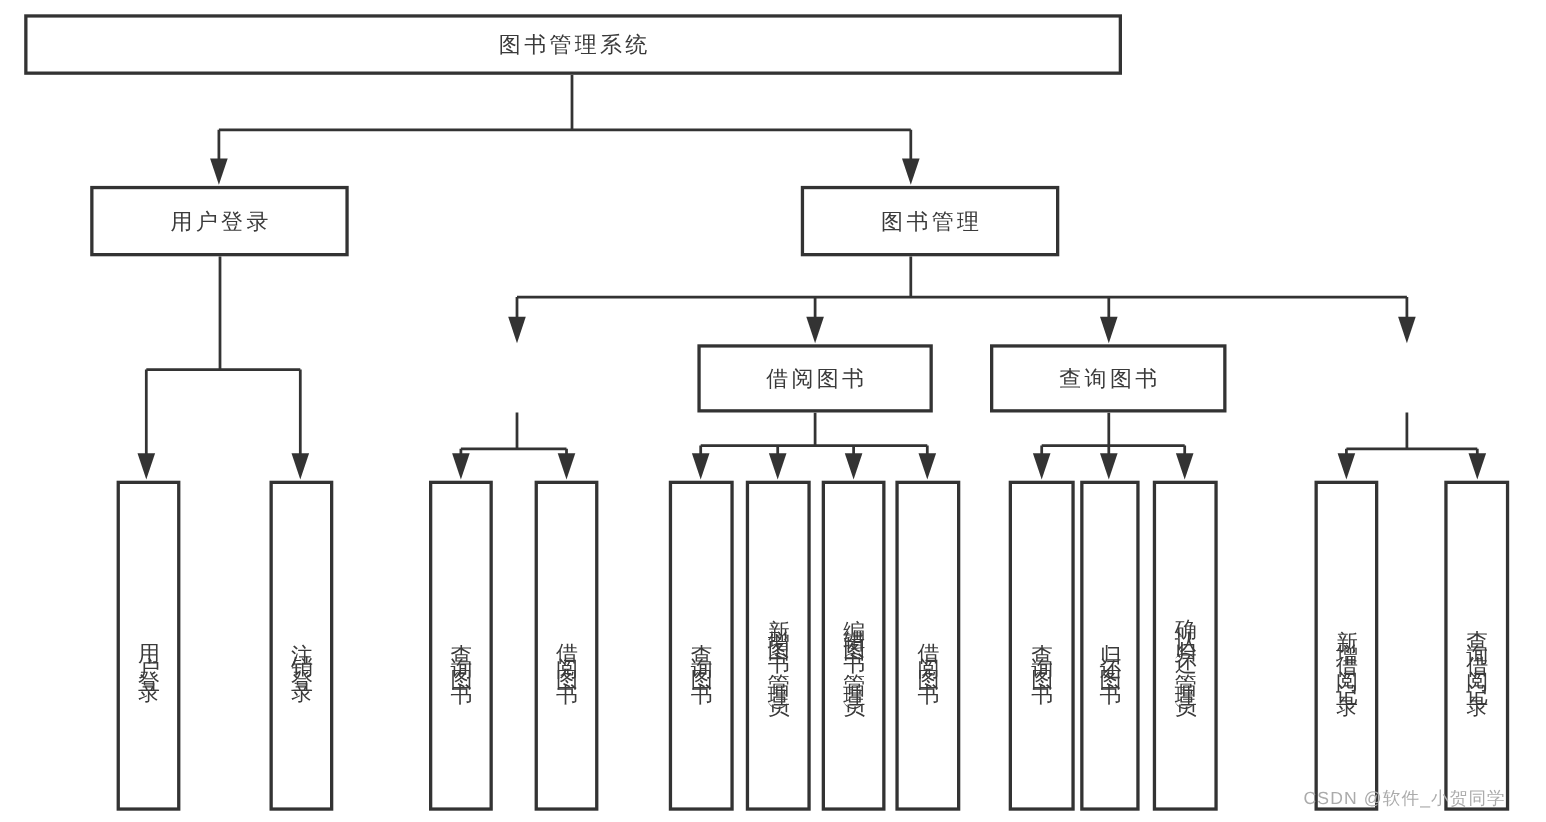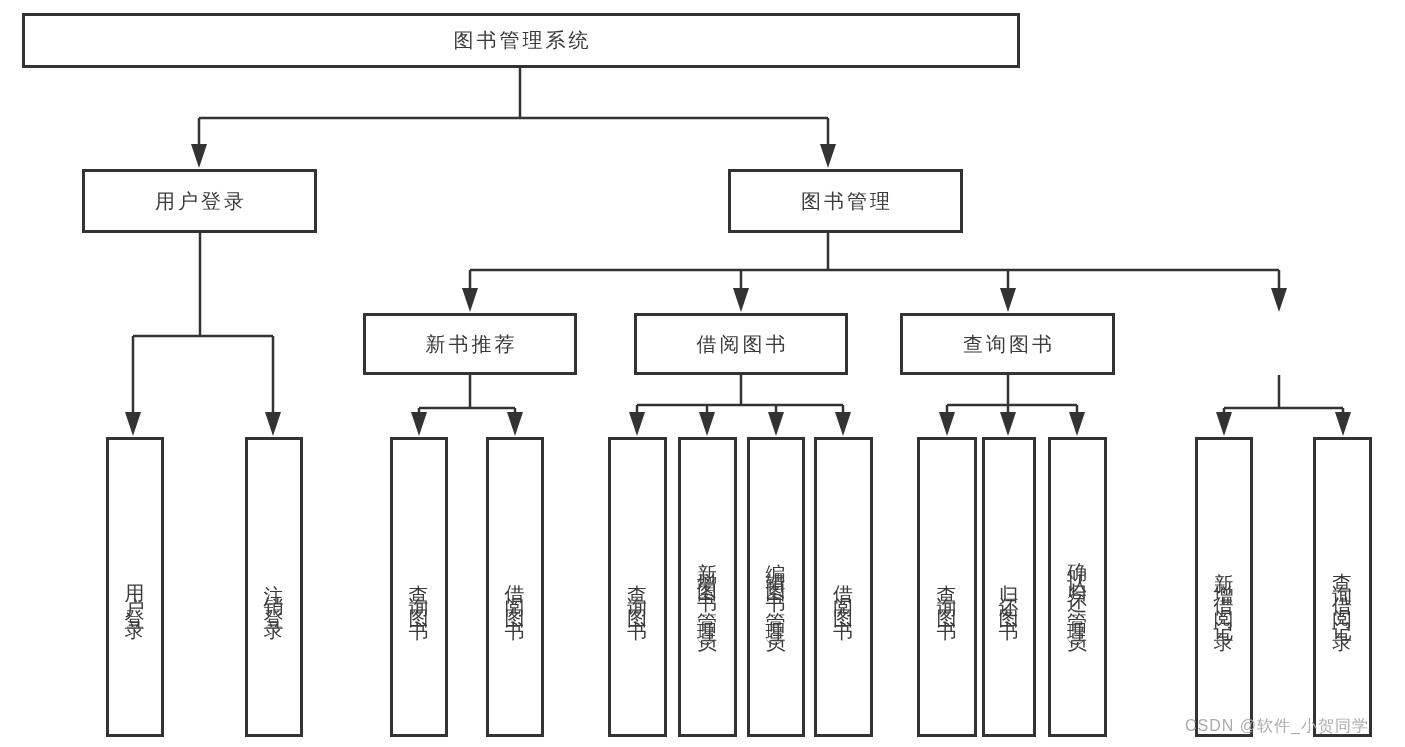--- a/index.html
+++ b/index.html
@@ -108,21 +108,20 @@
       <polygon points="1216,412 1232,412 1224,436"></polygon>
       <polygon points="1335,412 1351,412 1343,436"></polygon>
     </g>
   </svg>
 
   <div class="node node--h node--root">图书管理系统</div>
 
   <div class="node node--h node--l2" style="left:82px;">用户登录</div>
   <div class="node node--h node--l2" style="left:728px;">图书管理</div>
 
-  <div class="node node--h node--l3" style="left:363px;">新书推荐</div>
   <div class="node node--h node--l3" style="left:634px;">借阅图书</div>
   <div class="node node--h node--l3" style="left:900px;width:215px;">查询图书</div>
 
   <div class="node leaf" style="left:106px;">
     <span>用户登录</span>
   </div>
   <div class="node leaf" style="left:245px;">
     <span>注销登录</span>
   </div>
 

